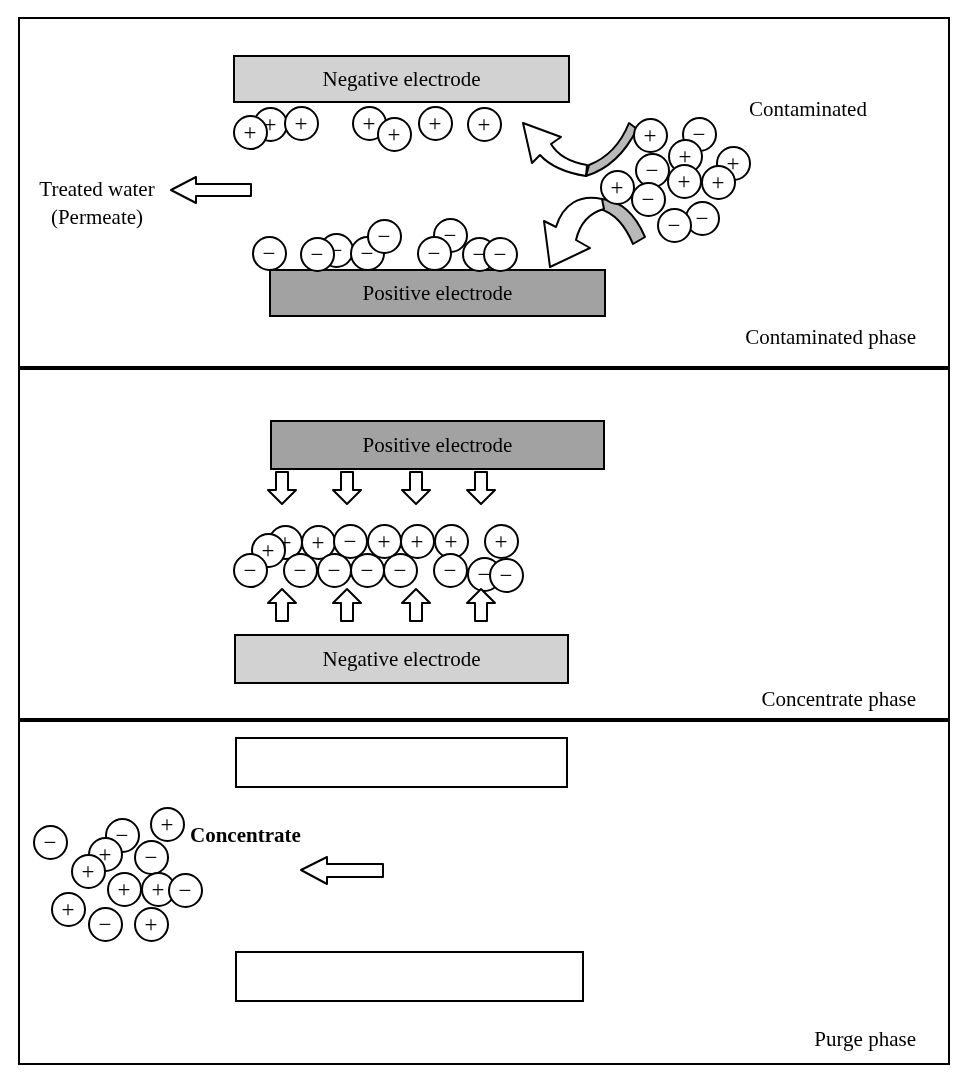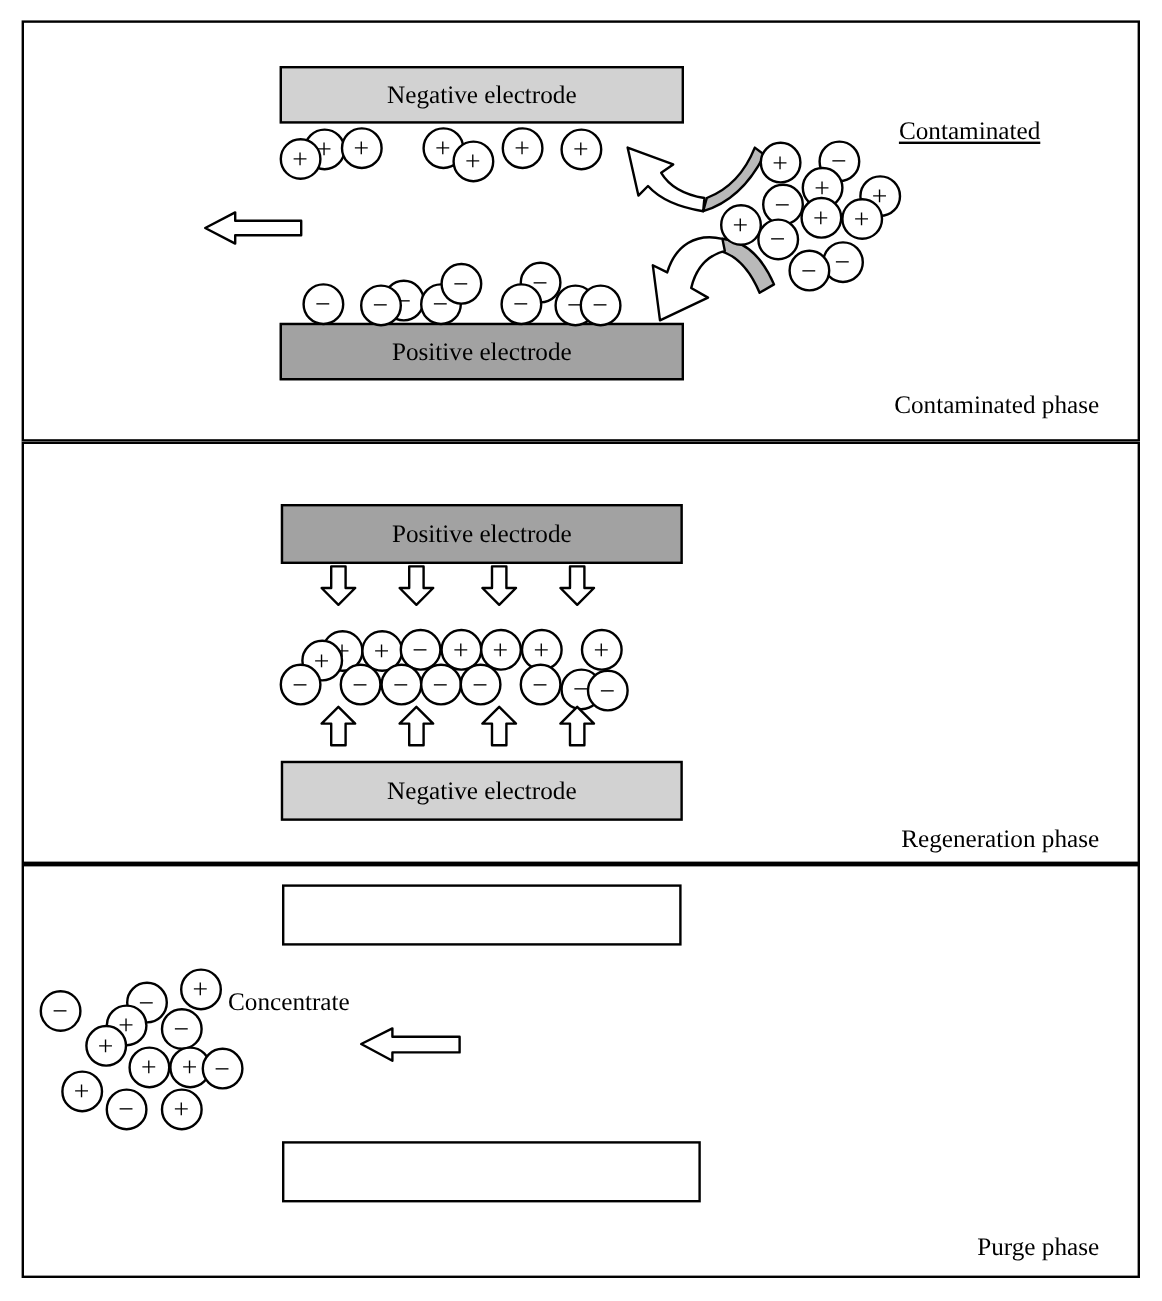--- a/index.html
+++ b/index.html
@@ -15,21 +15,21 @@
   #panel1 { top:17px;  height:351px; }
   #panel2 { top:368px; height:352px; }
   #panel3 { top:720px; height:345px; }
   .electrode {
     position:absolute; box-sizing:border-box;
     border:2px solid var(--ink,#000);
     display:flex; align-items:center; justify-content:center;
     font-size:21px; white-space:nowrap;
   }
   .electrode.light { background:var(--electrode-light,#d2d2d2); }
-  .electrode.dark  { background:var(--electrode-dark,#a2a2a2); }
+  .electrode.dark  { background:var(--electrode-dark,#a2a2a2);margin-left:36px; }
   .electrode.blank { background:var(--paper,#fff); }
   .ion-layer { position:absolute; inset:0; }
   .ion {
     position:absolute; width:35px; height:35px; box-sizing:border-box;
     border:2px solid var(--ink,#000); border-radius:50%;
     background:var(--paper,#fff);
     display:flex; align-items:center; justify-content:center;
     font-size:23px; line-height:1; font-family:"Liberation Serif", serif;
   }
   .label { position:absolute; font-size:21px; }
@@ -47,26 +47,30 @@
   <div class="panel" id="panel1">
 
     <div class="electrode light" style="left:213px; top:36px; width:337px; height:48px;">
       <span>Negative electrode</span>
     </div>
 
     <div class="electrode dark" style="left:213px; top:250px; width:337px; height:48px;">
       <span>Positive electrode</span>
     </div>
 
+    <div class="label center" style="left:4px; top:156px; width:146px; line-height:28px;">
+      <div>Treated water</div>
+      <div>(Permeate)</div>
+    </div>
 
     <svg class="arrow-svg" style="left:149px; top:155px;" width="84" height="32" viewBox="0 0 84 32">
       <polygon class="outline" points="2,16 27,3 27,10 82,10 82,22 27,22 27,29"></polygon>
     </svg>
 
-    <div class="label center" style="left:700px; top:77px; width:176px;text-decoration:underline;">
+    <div class="label center" style="left:700px; top:77px; width:176px;">
       <div>Contaminated</div>
     </div>
 
     <svg class="arrow-svg" style="left:487px; top:86px;" width="132" height="78" viewBox="0 0 132 78">
       <path class="grayfill" d="M122,18 C114,38 100,53 82,60 L79,71 C102,64 119,46 130,24 Z"></path>
       <path class="outline" d="M80,60 C62,57 50,49 44,39 L54,32 L16,18 L25,58 L33,50 C43,61 60,68 79,71 Z"></path>
     </svg>
 
     <svg class="arrow-svg" style="left:490px; top:170px;" width="140" height="84" viewBox="0 0 140 84">
       <path class="grayfill" d="M92,10 C112,12 126,27 135,48 L123,55 C115,36 104,24 90,20 Z"></path>
@@ -160,30 +164,30 @@
       <polygon class="outline" points="10,34 22,34 22,16 30,16 16,2 2,16 10,16"></polygon>
     </svg>
     <svg class="arrow-svg" style="left:445px; top:217px;" width="32" height="36" viewBox="0 0 32 36">
       <polygon class="outline" points="10,34 22,34 22,16 30,16 16,2 2,16 10,16"></polygon>
     </svg>
 
     <div class="electrode light" style="left:214px; top:264px; width:335px; height:50px;">
       <span>Negative electrode</span>
     </div>
 
-    <div class="phase-label" style="bottom:6px;">Regeneration phase</div>
+    <div class="phase-label" style="bottom:6px;">Concentrate phase</div>
   </div>
 
   <div class="panel" id="panel3">
 
     <div class="electrode blank" style="left:215px; top:15px; width:333px; height:51px;"></div>
 
     <div class="electrode blank" style="left:215px; top:229px; width:349px; height:51px;"></div>
 
-    <div class="label" style="left:170px; top:101px;">Concentrate</div>
+    <div class="label" style="left:170px; top:101px;font-weight:bold;">Concentrate</div>
 
     <svg class="arrow-svg" style="left:279px; top:132px;" width="86" height="33" viewBox="0 0 86 33">
       <polygon class="outline" points="2,16 28,3 28,10 84,10 84,23 28,23 28,30"></polygon>
     </svg>
 
     <div class="ion-layer">
         <div class="ion" style="left: 12.5px; top: 102.5px;">−</div>
         <div class="ion" style="left: 84.5px; top: 95.5px;">−</div>
         <div class="ion" style="left: 129.5px; top: 84.5px;">+</div>
         <div class="ion" style="left: 67.5px; top: 114.5px;">+</div>

